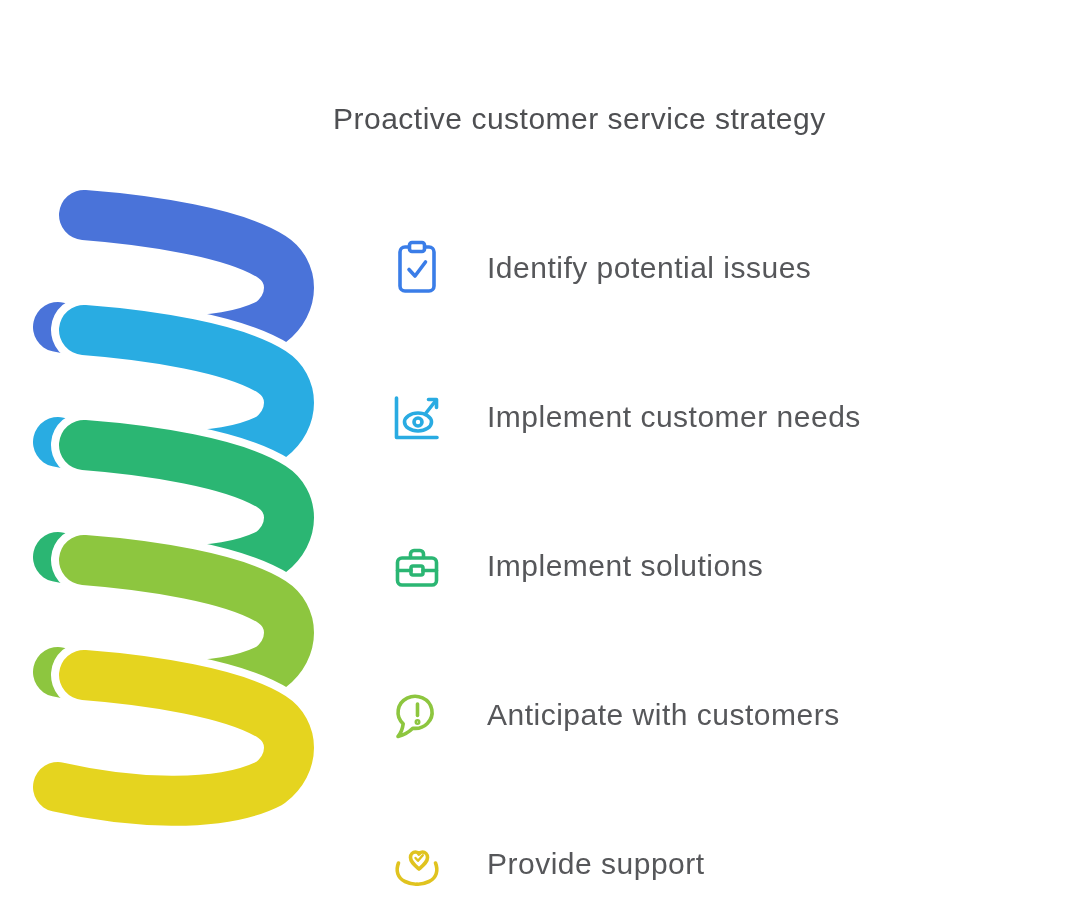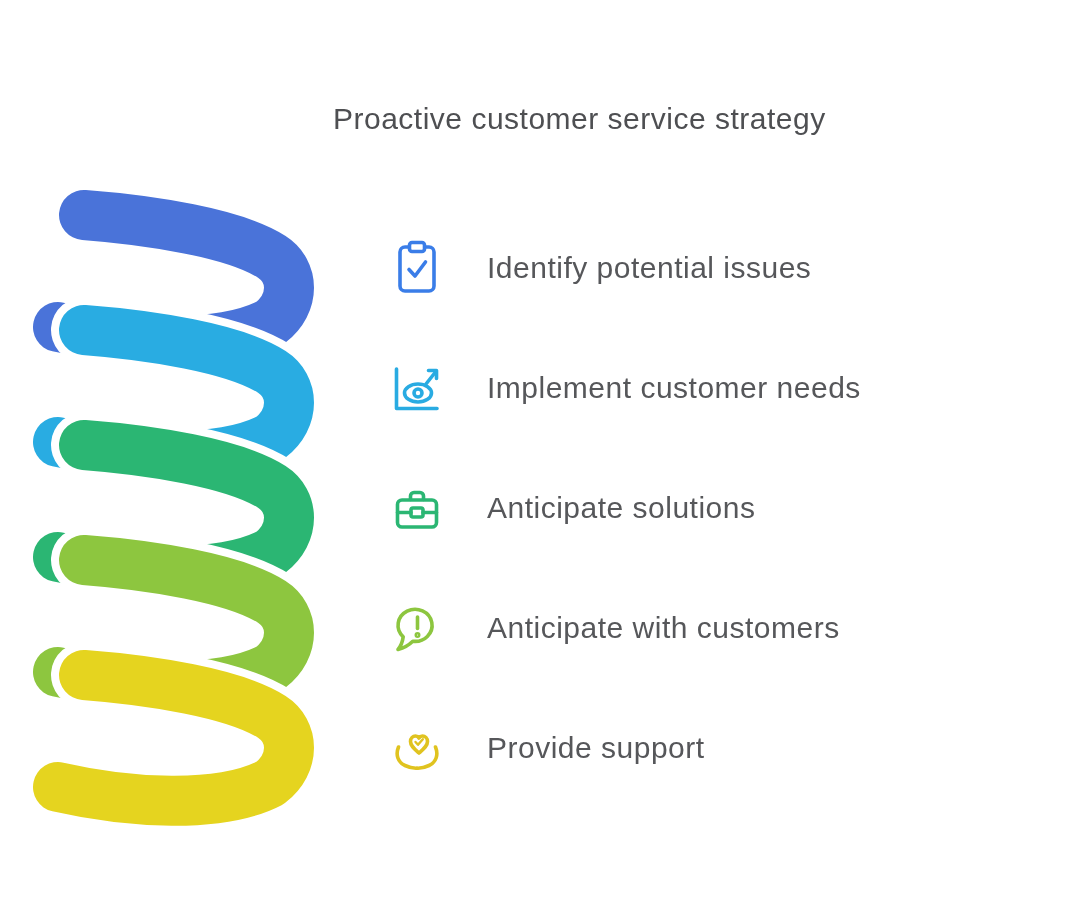--- a/index.html
+++ b/index.html
@@ -28,21 +28,21 @@
     stroke-linecap:round;
     stroke-linejoin:round;
   }
   .spiral .casing{stroke-width:66px;}
   .spiral .coil{stroke-width:50px;}
   .items{
     position:absolute;
     left:385px;top:236px;
     display:flex;
     flex-direction:column;
-    gap:56px;
+    gap:85px;
   }
   .item{
     display:flex;
     align-items:center;
     height:64px;
   }
   .item .icon{
     width:64px;height:64px;
     flex:0 0 64px;
   }
@@ -113,21 +113,21 @@
 
     <div class="item">
       <svg class="icon" viewBox="0 0 64 64">
         <g stroke="#2bb673">
           <rect x="12.5" y="24" width="39" height="27" rx="4.5"></rect>
           <path d="M25.5,23.5 v-3.5 a3.5,3.5 0 0 1 3.5,-3.5 h6 a3.5,3.5 0 0 1 3.5,3.5 v3.5"></path>
           <path d="M12.5,36.5 h13.5 M38,36.5 h13.5"></path>
           <rect x="26" y="32" width="12" height="9" rx="2"></rect>
         </g>
       </svg>
-      <span class="label">Anticipate solutions</span>
+      <span class="label">Implement solutions</span>
     </div>
 
     <div class="item">
       <svg class="icon" viewBox="0 0 64 64">
         <g stroke="#8dc63f">
           <path d="M13,53.5 C16,50 17.6,45.5 18.2,40.8 A17,16 0 1 1 27.8,45.2 C23.5,49.5 18.5,52 13,53.5 Z"></path>
           <line x1="32.5" y1="21" x2="32.5" y2="32.5"></line>
           <circle cx="32.5" cy="39" r="1.2"></circle>
         </g>
       </svg>

